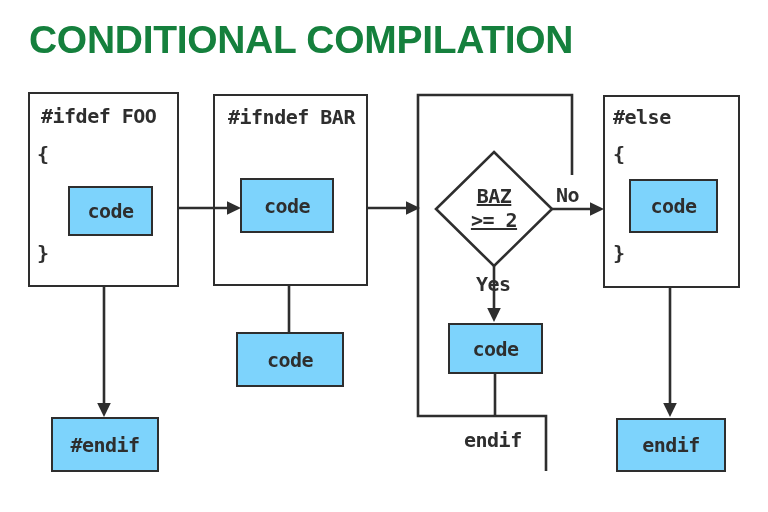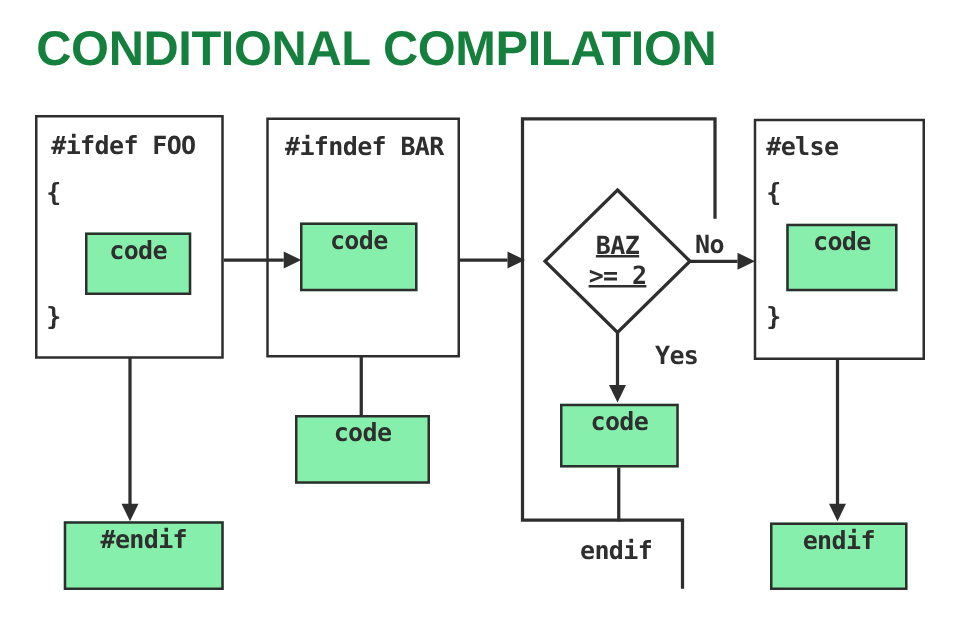--- a/index.html
+++ b/index.html
@@ -17,38 +17,38 @@
     font-family:"DejaVu Sans Mono","Liberation Mono",monospace;
     font-weight:700;font-size:20px;letter-spacing:-0.5px;color:#2e2e2e;
   }
   .label{position:absolute;white-space:pre;line-height:26px;}
   .bigbox{
     position:absolute;box-sizing:border-box;
     border:2.6px solid #2e2e2e;background:transparent;
   }
   .smallbox{
     position:absolute;box-sizing:border-box;
-    border:2.6px solid #2e2e2e;background:#86efac;
-    display:flex;align-items:flex-start;justify-content:center;
+    border:2.6px solid #2e2e2e;background:#7dd3fc;
+    display:flex;align-items:center;justify-content:center;
   }
   .wires{position:absolute;left:0;top:0;width:768px;height:512px;}
   .diamond-label{
     position:absolute;left:437px;top:184px;width:114px;
     text-align:center;line-height:24px;text-decoration:underline;
   }
   
   #box1{left:28px;top:92px;width:151px;height:195px;}
   #box2{left:213px;top:94px;width:155px;height:192px;}
   #box4{left:603px;top:95px;width:137px;height:193px;}
   #code1{left:68px;top:186px;width:85px;height:50px;}
   #code2{left:240px;top:178px;width:94px;height:55px;}
   #code2b{left:236px;top:332px;width:108px;height:55px;}
   #code3{left:448px;top:323px;width:95px;height:51px;}
   #code4{left:629px;top:179px;width:89px;height:54px;}
-  #endif1{left:51px;top:417px;width:128px;height:55px;}
+  #endif1{left:51px;top:417px;width:108px;height:55px;}
   #endif4{left:616px;top:418px;width:110px;height:54px;}
 </style>
 </head>
 <body>
 
 <div class="stage">
 
   <div class="title">CONDITIONAL COMPILATION</div>
 
   <svg class="wires" viewBox="0 0 768 512">
@@ -101,21 +101,21 @@
   </div>
   <div id="code2b" class="smallbox">
     <span class="mono">code</span>
   </div>
 
   <div class="diamond-label mono">
     <div>BAZ</div>
     <div>&gt;= 2</div>
   </div>
   <div class="label mono" style="left:556px;top:182px;text-align:right;">No</div>
-  <div class="label mono" style="left:524px;top:271px;">Yes</div>
+  <div class="label mono" style="left:476px;top:271px;">Yes</div>
   <div id="code3" class="smallbox">
     <span class="mono">code</span>
   </div>
   <div class="label mono" style="left:464px;top:427px;">endif</div>
 
   <div id="box4" class="bigbox"></div>
   <div class="label mono" style="left:613px;top:104px;">#else</div>
   <div class="label mono" style="left:613px;top:141px;">{</div>
   <div id="code4" class="smallbox">
     <span class="mono">code</span>

